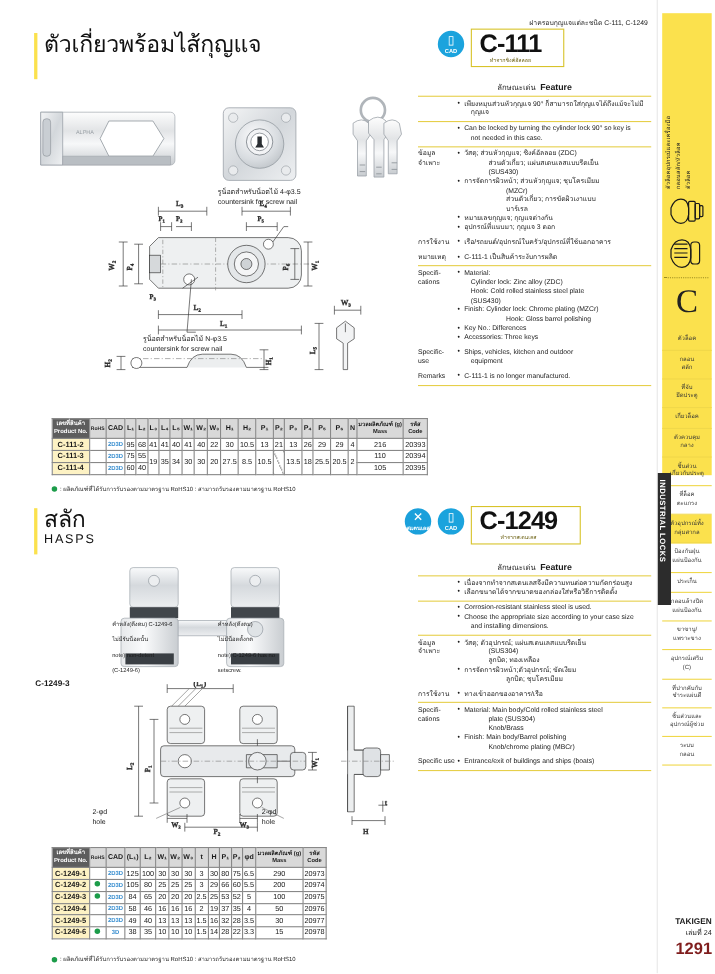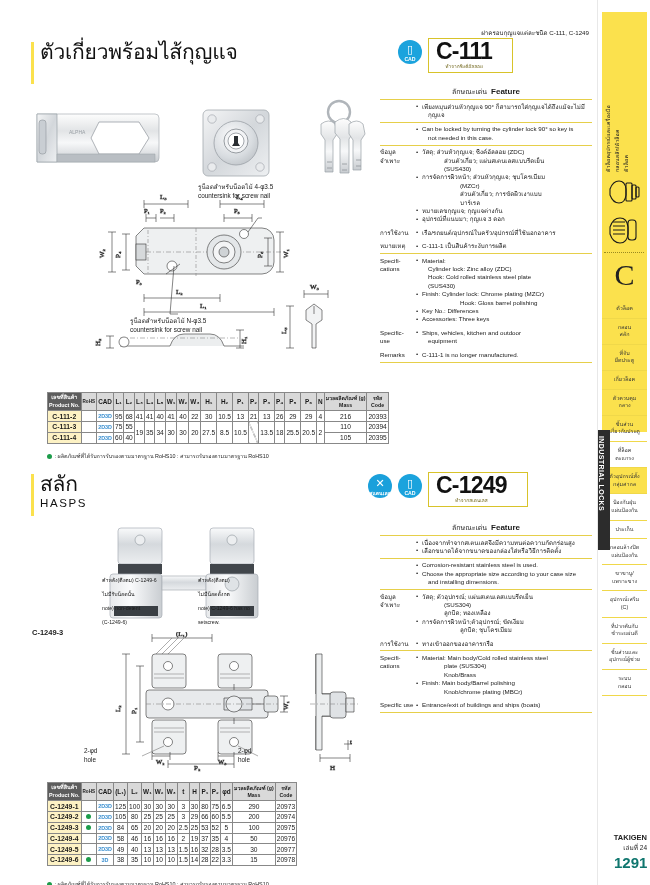--- a/index.html
+++ b/index.html
@@ -68,24 +68,24 @@
     color: #fff; font-size: 7px; font-weight: bold;
     letter-spacing: .4px; padding-top: 6px;
     text-align: left;
   }
   .sb-footer {
     position: absolute; left: 4px; bottom: 14px;
     width: 45px; text-align: right;
   }
   .sb-footer .brand { font-size: 7.5px; font-weight: bold; color: #222; }
   .sb-footer .vol { font-size: 6.5px; color: #222; margin-top: 1px; }
-  .sb-footer .pg { font-size: 15px; font-weight: bold; color: #0f766e; margin-top: 1px; margin-left: 12px; }
+  .sb-footer .pg { font-size: 15px; font-weight: bold; color: #7f1d1d; margin-top: 1px; margin-left: 12px; }
 
   
-  #main { position: absolute; left: 0; top: 12px; width: 597px; height: 790px; }
+  #main { position: absolute; left: 0; top: 0; width: 597px; height: 790px; }
 
   .top-note {
     position: absolute; right: 8px; top: 16px;
     font-size: 6.2px; color: #222;
   }
 
   
   .sec { position: absolute; left: 0; width: 597px; }
   .title-wrap { position: absolute; left: 40px; }
   .title-wrap::before {

